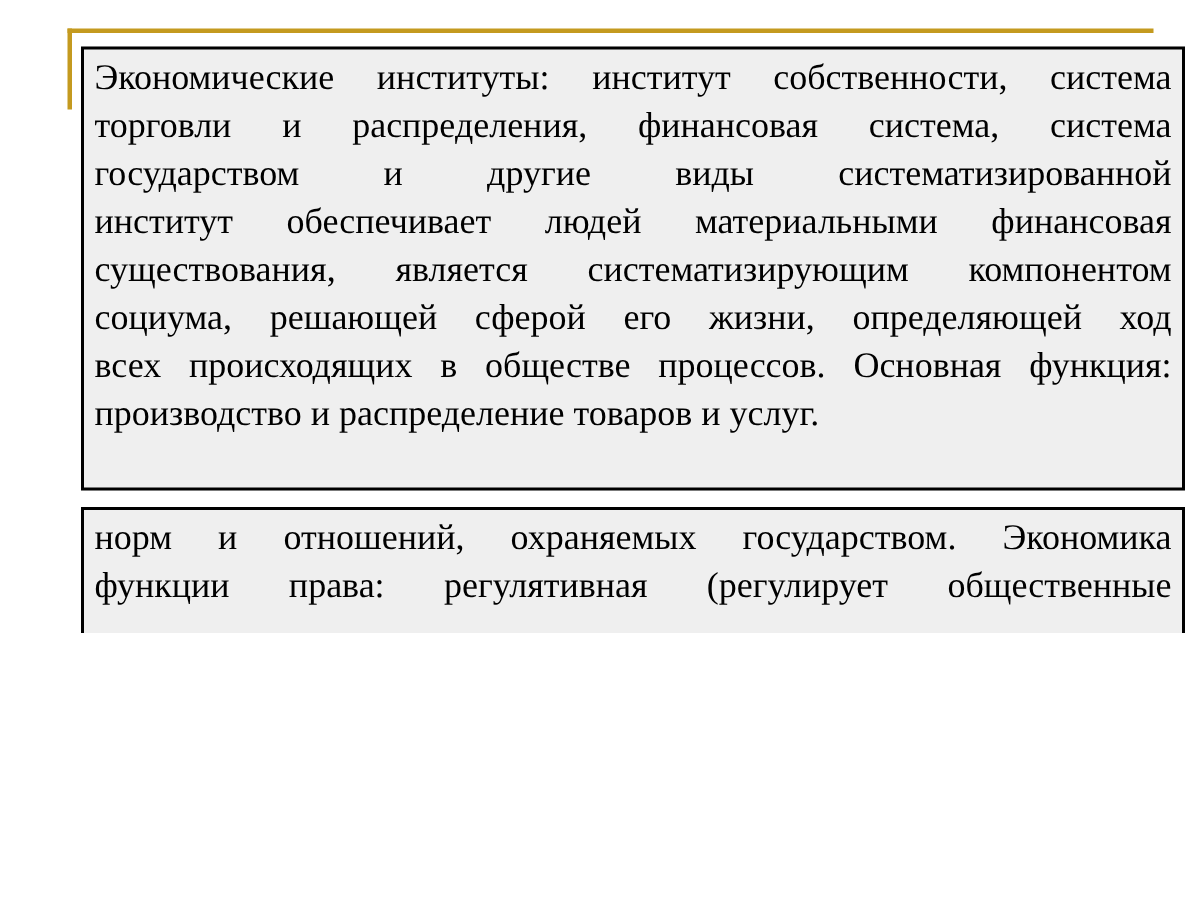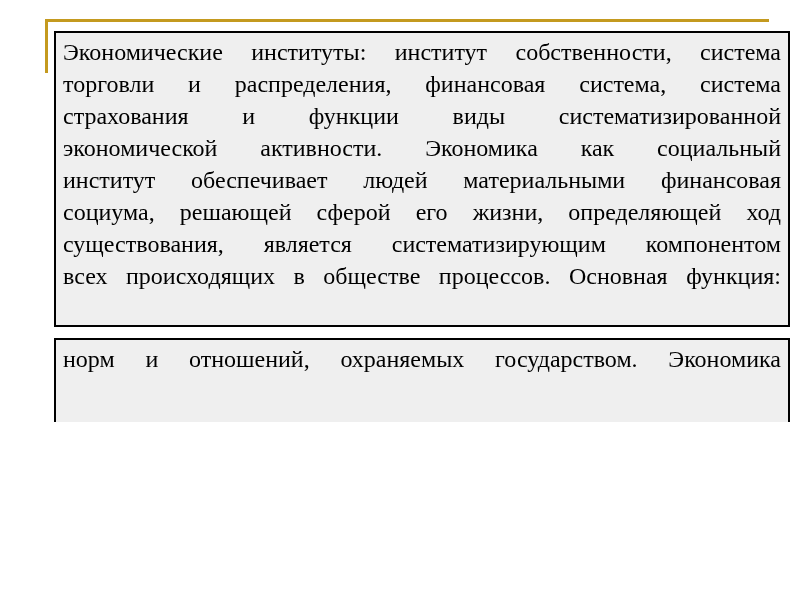--- a/index.html
+++ b/index.html
@@ -51,27 +51,28 @@
 <body>
 
 <div class="slide">
 
   <div class="accent top"></div>
   <div class="accent leftv"></div>
 
   <div class="textbox box1">
     <div class="line">Экономические институты: институт собственности, система</div>
     <div class="line">торговли и распределения, финансовая система, система</div>
-    <div class="line">страхования и функции виды систематизированной</div>
-    <div class="line">экономической активности. Экономика как социальный</div>
+    <div class="line">государством и другие виды систематизированной</div>
     <div class="line">институт обеспечивает людей материальными финансовая</div>
+    <div class="line">существования, является систематизирующим компонентом</div>
     <div class="line">социума, решающей сферой его жизни, определяющей ход</div>
-    <div class="line">существования, является систематизирующим компонентом</div>
     <div class="line">всех происходящих в обществе процессов. Основная функция:</div>
+    <div class="line last">производство и распределение товаров и услуг.</div>
   </div>
 
   <div class="textbox box2">
     <div class="line">норм и отношений, охраняемых государством. Экономика</div>
+    <div class="line">функции права: регулятивная (регулирует общественные</div>
   </div>
 
   <div class="accent bottom"></div>
 
 </div>
 
 </body></html>

